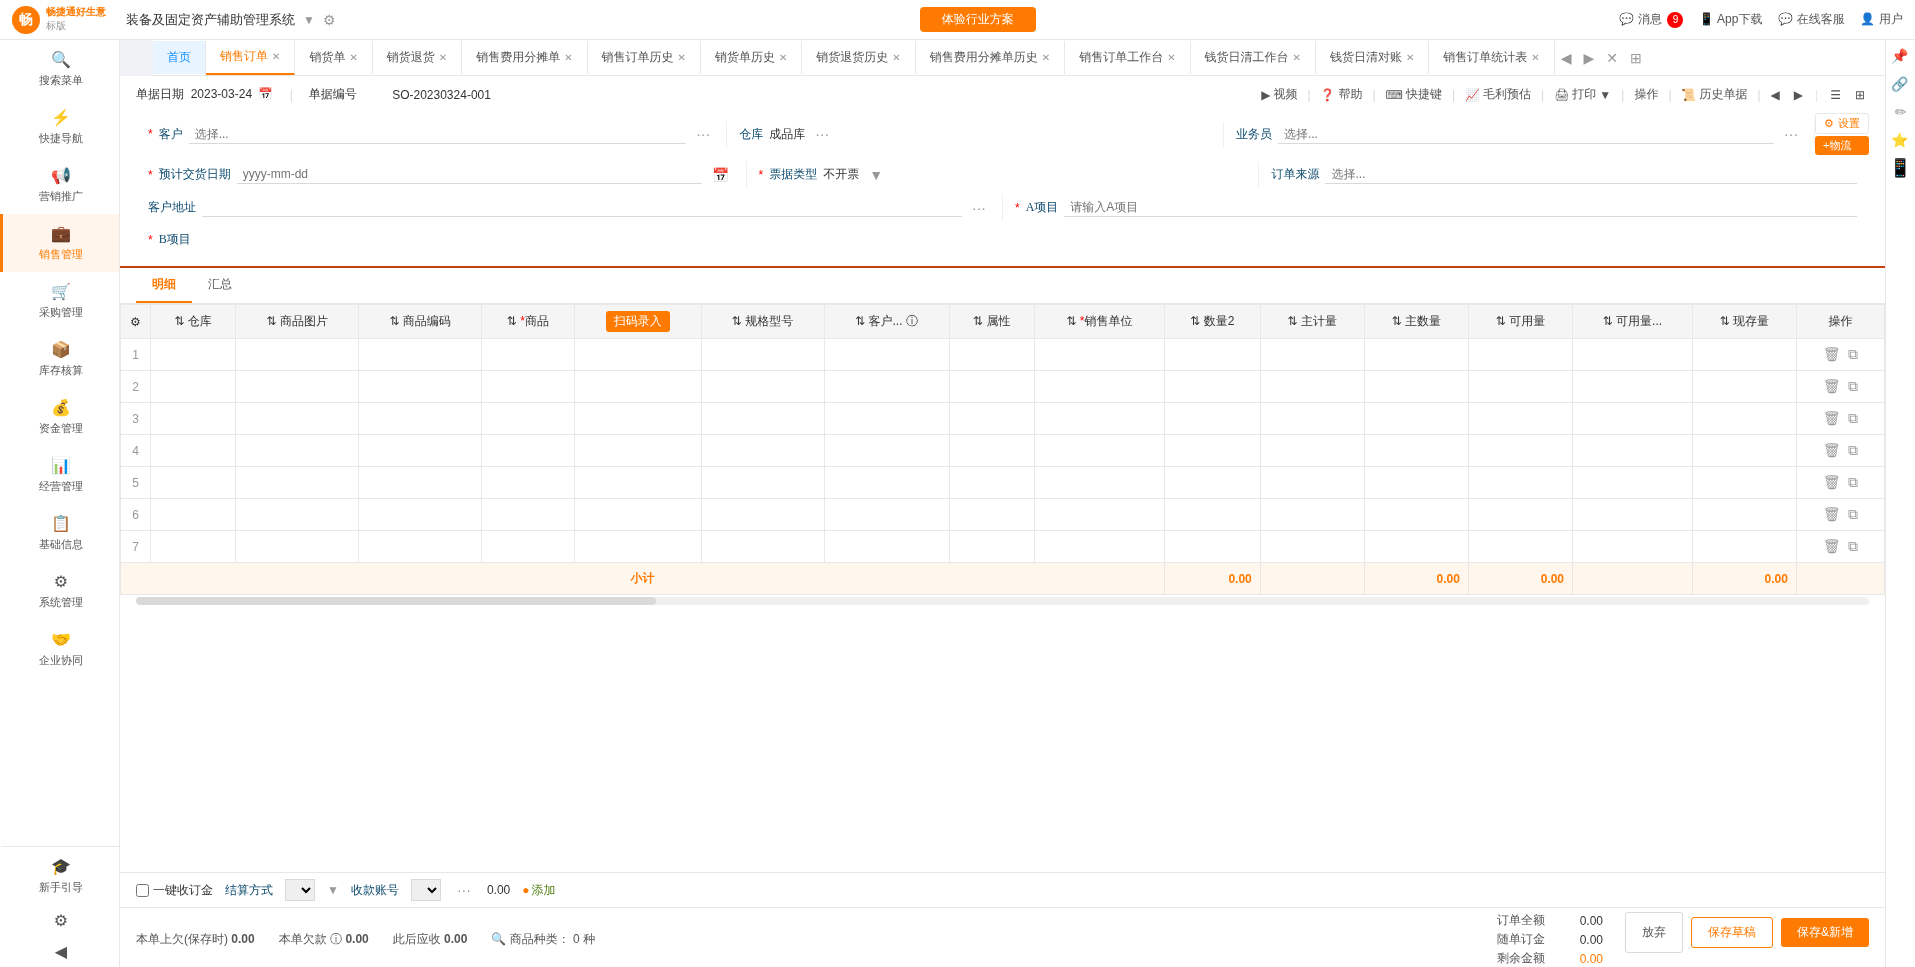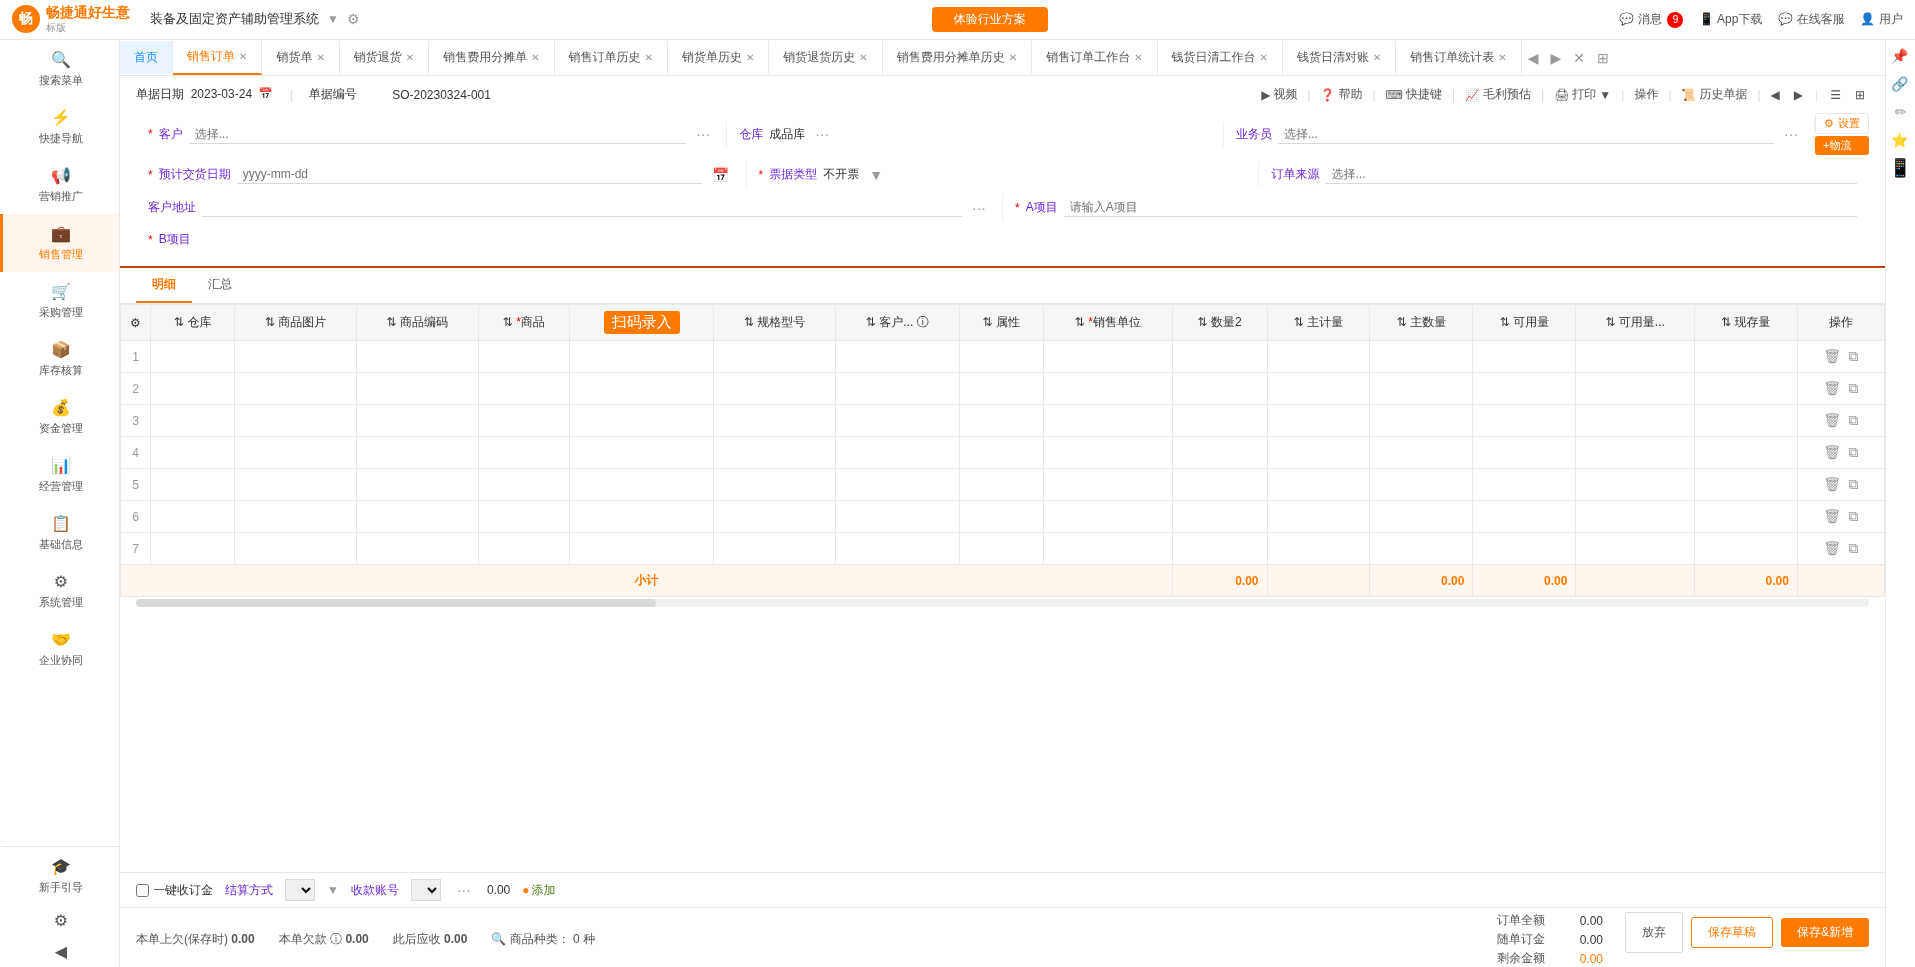--- a/index.html
+++ b/index.html
@@ -11,21 +11,21 @@
       background: #fff;
       display: flex;
       align-items: center;
       padding: 0 12px;
       border-bottom: 1px solid #e8e8e8;
       justify-content: space-between;
     }
     .top-bar-left { display: flex; align-items: center; gap: 8px; }
     .brand-logo { display: flex; align-items: center; gap: 6px; }
     .brand-icon { width: 28px; height: 28px; background: #ff7a00; border-radius: 50%; display: flex; align-items: center; justify-content: center; color: #fff; font-size: 14px; font-weight: bold; }
-    .brand-text { font-size: 14px; font-weight: bold; color: #ff7a00; line-height: 1.2; }
+    .brand-text { font-size: 10px; font-weight: bold; color: #ff7a00; line-height: 1.2; font-family: Liberation Mono, monospace; }
     .brand-sub { font-size: 10px; color: #999; }
     .system-name { font-size: 13px; color: #333; margin-left: 12px; }
     .btn-orange { background: #ff7a00; color: #fff; border: none; border-radius: 4px; padding: 4px 22px; font-size: 12px; cursor: pointer; }
     .top-bar-right { display: flex; align-items: center; gap: 16px; font-size: 12px; color: #555; }
     .top-bar-right span { cursor: pointer; }
     .badge { background: #f00; color: #fff; border-radius: 50%; width: 16px; height: 16px; font-size: 10px; display: inline-flex; align-items: center; justify-content: center; margin-left: 2px; }
 
     
     .main-layout { display: flex; height: calc(100vh - 40px); }
 
@@ -33,35 +33,35 @@
     .sidebar { width: 120px; background: #fff; border-right: 1px solid #e8e8e8; display: flex; flex-direction: column; }
     .sidebar-item { display: flex; flex-direction: column; align-items: center; padding: 10px 0; cursor: pointer; font-size: 11px; color: #555; gap: 4px; border-left: 3px solid transparent; }
     .sidebar-item.active { background: #fff5ec; color: #ff7a00; border-left-color: #ff7a00; }
     .sidebar-icon { font-size: 16px; }
     .sidebar-bottom { margin-top: auto; border-top: 1px solid #e8e8e8; }
 
     
     .content { flex: 1; display: flex; flex-direction: column; overflow: hidden; }
 
     
-    .tab-bar { background: #fff; display: flex; align-items: center; border-bottom: 1px solid #e8e8e8; overflow: hidden; min-height: 36px; }
+    .tab-bar { background: #fff; display: flex; align-items: center; border-bottom: 1px solid #e8e8e8; overflow: hidden; min-height: 36px; margin-left: 33px; }
     .tab-item { padding: 8px 14px; font-size: 12px; cursor: pointer; white-space: nowrap; border-right: 1px solid #e8e8e8; display: flex; align-items: center; gap: 4px; color: #555; }
     .tab-item.active { background: #fff; color: #ff7a00; border-bottom: 2px solid #ff7a00; }
     .tab-item.home { background: #e8f4ff; color: #1890ff; }
     .tab-close { font-size: 10px; color: #999; cursor: pointer; }
     .tab-nav-btn { padding: 0 6px; cursor: pointer; color: #999; font-size: 14px; }
 
     
     .form-area { background: #fff; padding: 8px 16px; border-bottom: 2px solid #c2410c; }
     .form-header { display: flex; align-items: center; justify-content: space-between; margin-bottom: 8px; }
     .form-header-left { display: flex; align-items: center; gap: 16px; font-size: 12px; }
     .form-header-right { display: flex; align-items: center; gap: 10px; font-size: 12px; color: #555; }
     .form-header-right span { cursor: pointer; display: flex; align-items: center; gap: 3px; }
     .form-row { display: flex; align-items: center; gap: 0; margin-bottom: 6px; flex-wrap: wrap; }
-    .form-label { color: #6d28d9; white-space: nowrap; font-size: 12px; }
+    .form-label { color: #0c4a6e; white-space: nowrap; font-size: 12px; font-family: Liberation Serif, serif; }
     .required-mark { color: #f00; }
     .form-input { border: none; border-bottom: 1px solid #d9d9d9; padding: 2px 6px; font-size: 12px; color: #999; flex: 1; outline: none; min-width: 80px; }
     .more-btn { color: #999; cursor: pointer; font-size: 14px; padding: 0 4px; }
     .select-value { font-size: 12px; color: #333; }
 
     
     .detail-tabs { display: flex; gap: 0; border-bottom: 1px solid #e8e8e8; background: #fff; padding: 0 16px; }
     .detail-tab { padding: 8px 16px; font-size: 12px; cursor: pointer; border-bottom: 2px solid transparent; color: #555; }
     .detail-tab.active { color: #ff7a00; border-bottom-color: #ff7a00; font-weight: bold; }
 
@@ -71,21 +71,21 @@
     .data-table th { background: #f5f5f5; border: 1px solid #e8e8e8; padding: 6px 8px; text-align: center; white-space: nowrap; font-weight: normal; color: #333; position: sticky; top: 0; z-index: 1; }
     .data-table td { border: 1px solid #e8e8e8; padding: 4px 8px; height: 32px; }
     .row-num { text-align: center; color: #999; width: 30px; }
     .col-ops { text-align: center; white-space: nowrap; }
     .icon-btn { cursor: pointer; color: #999; font-size: 14px; margin: 0 2px; }
     .subtotal-row td { background: #fff7ee; font-weight: bold; color: #ff7a00; }
     .subtotal-label { text-align: center; color: #ff7a00; }
     .subtotal-val { text-align: right; color: #ff7a00; }
 
     
-    .scan-btn { background: #ff7a00; color: #fff; border: none; border-radius: 3px; padding: 2px 8px; font-size: 15px; cursor: pointer; }
+    .scan-btn { background: #ff7a00; color: #fff; border: none; border-radius: 3px; padding: 2px 8px; font-size: 12px; cursor: pointer; }
 
     
     .th-settings { width: 30px; }
 
     
     .bottom-area { background: #fff; border-top: 1px solid #e8e8e8; }
     .payment-row { display: flex; align-items: center; gap: 12px; padding: 6px 16px; border-bottom: 1px solid #e8e8e8; font-size: 12px; }
     .checkbox-label { display: flex; align-items: center; gap: 4px; cursor: pointer; }
     .total-footer { display: flex; align-items: center; justify-content: space-between; padding: 4px 16px 0; }
     .footer-left { font-size: 12px; color: #555; display: flex; gap: 24px; }

